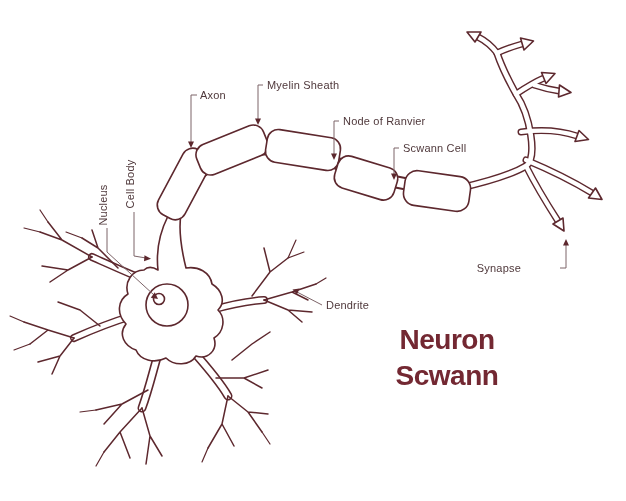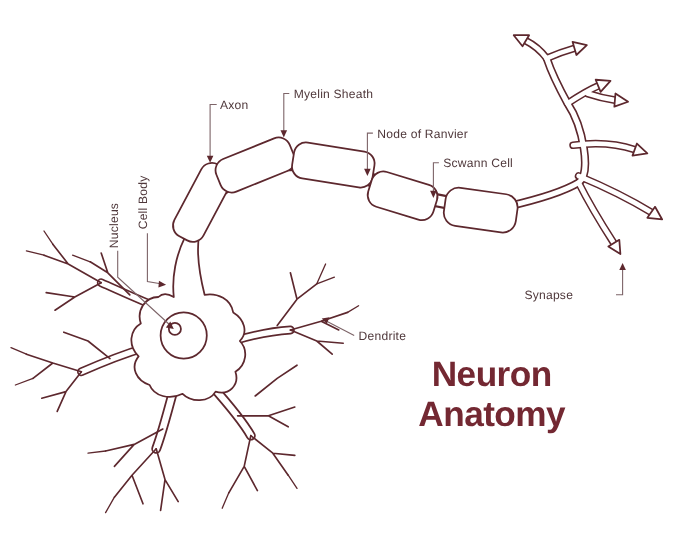--- a/index.html
+++ b/index.html
@@ -9,21 +9,21 @@
   
   .tubeM{stroke:var(--line);fill:none;stroke-linecap:round;stroke-linejoin:round;}
   .tubeW{stroke:#fff;fill:none;stroke-linecap:round;stroke-linejoin:round;}
   .inkfill{stroke:var(--line);fill:#fff;stroke-width:1.6;stroke-linejoin:round;}
   .branch{stroke:var(--line);fill:none;stroke-width:1.5;stroke-linecap:round;}
   .fine{stroke:var(--line);fill:none;stroke-width:1.2;stroke-linecap:round;}
   .conn{stroke:var(--connector);fill:none;stroke-width:1;}
   .arrow{fill:var(--line);stroke:none;}
   .lbl{font-family:"Liberation Sans",sans-serif;font-size:11px;fill:var(--label);letter-spacing:.2px;}
   #title{position:absolute;left:372px;top:322px;width:150px;text-align:center;
-         color:var(--title);font-size:32px;font-weight:700;line-height:36px;letter-spacing:-.5px;}
+         color:var(--title);font-size:28px;font-weight:700;line-height:36px;letter-spacing:-.5px;}
 </style>
 </head>
 <body>
 
 <div id="stage">
 <svg width="626" height="501" viewBox="0 0 626 501">
 
   <g>
 
     <path class="tubeM" stroke-width="8" d="M150,282 C125,272 108,264 92,257"></path>
@@ -165,15 +165,15 @@
     <text class="lbl" x="403" y="152">Scwann Cell</text>
     <text class="lbl" x="521" y="272" text-anchor="end">Synapse</text>
     <text class="lbl" x="326" y="309">Dendrite</text>
     <text class="lbl" x="134" y="184" text-anchor="middle" transform="rotate(-90 134 184)">Cell Body</text>
     <text class="lbl" x="107" y="205" text-anchor="middle" transform="rotate(-90 107 205)">Nucleus</text>
   </g>
 </svg>
 
 <div id="title">
   <div>Neuron</div>
-  <div>Anatomy</div>
+  <div>Scwann</div>
 </div>
 </div>
 
 </body></html>

